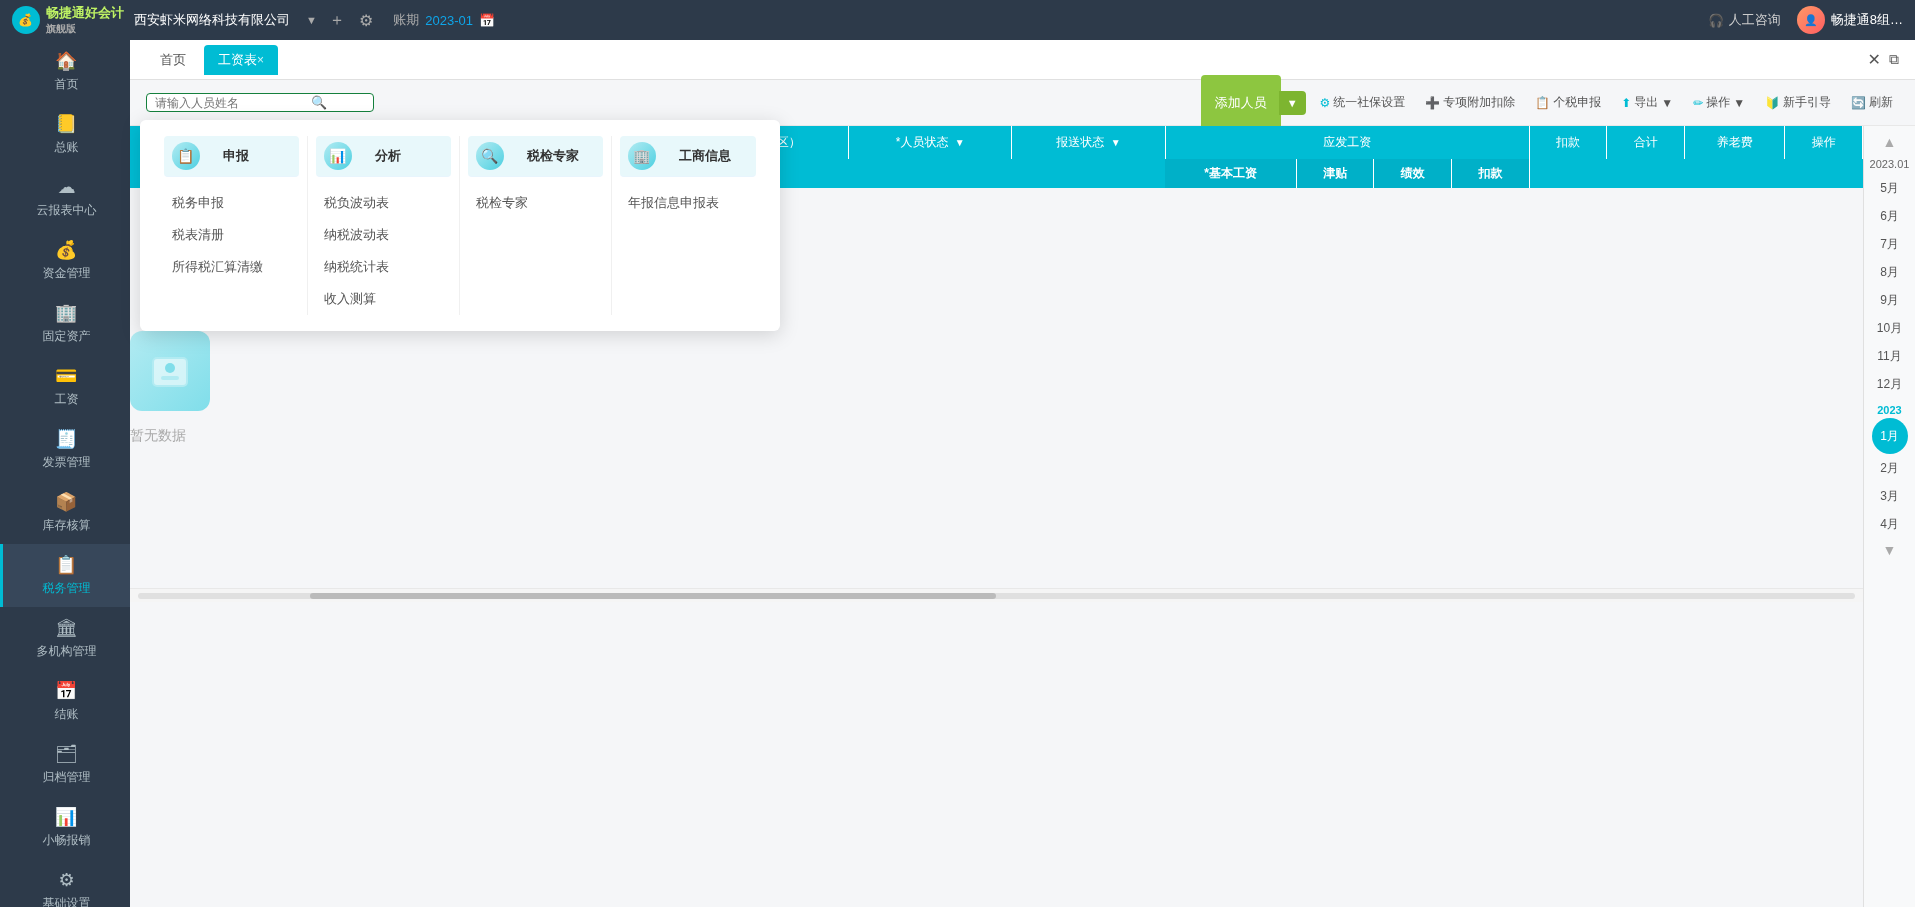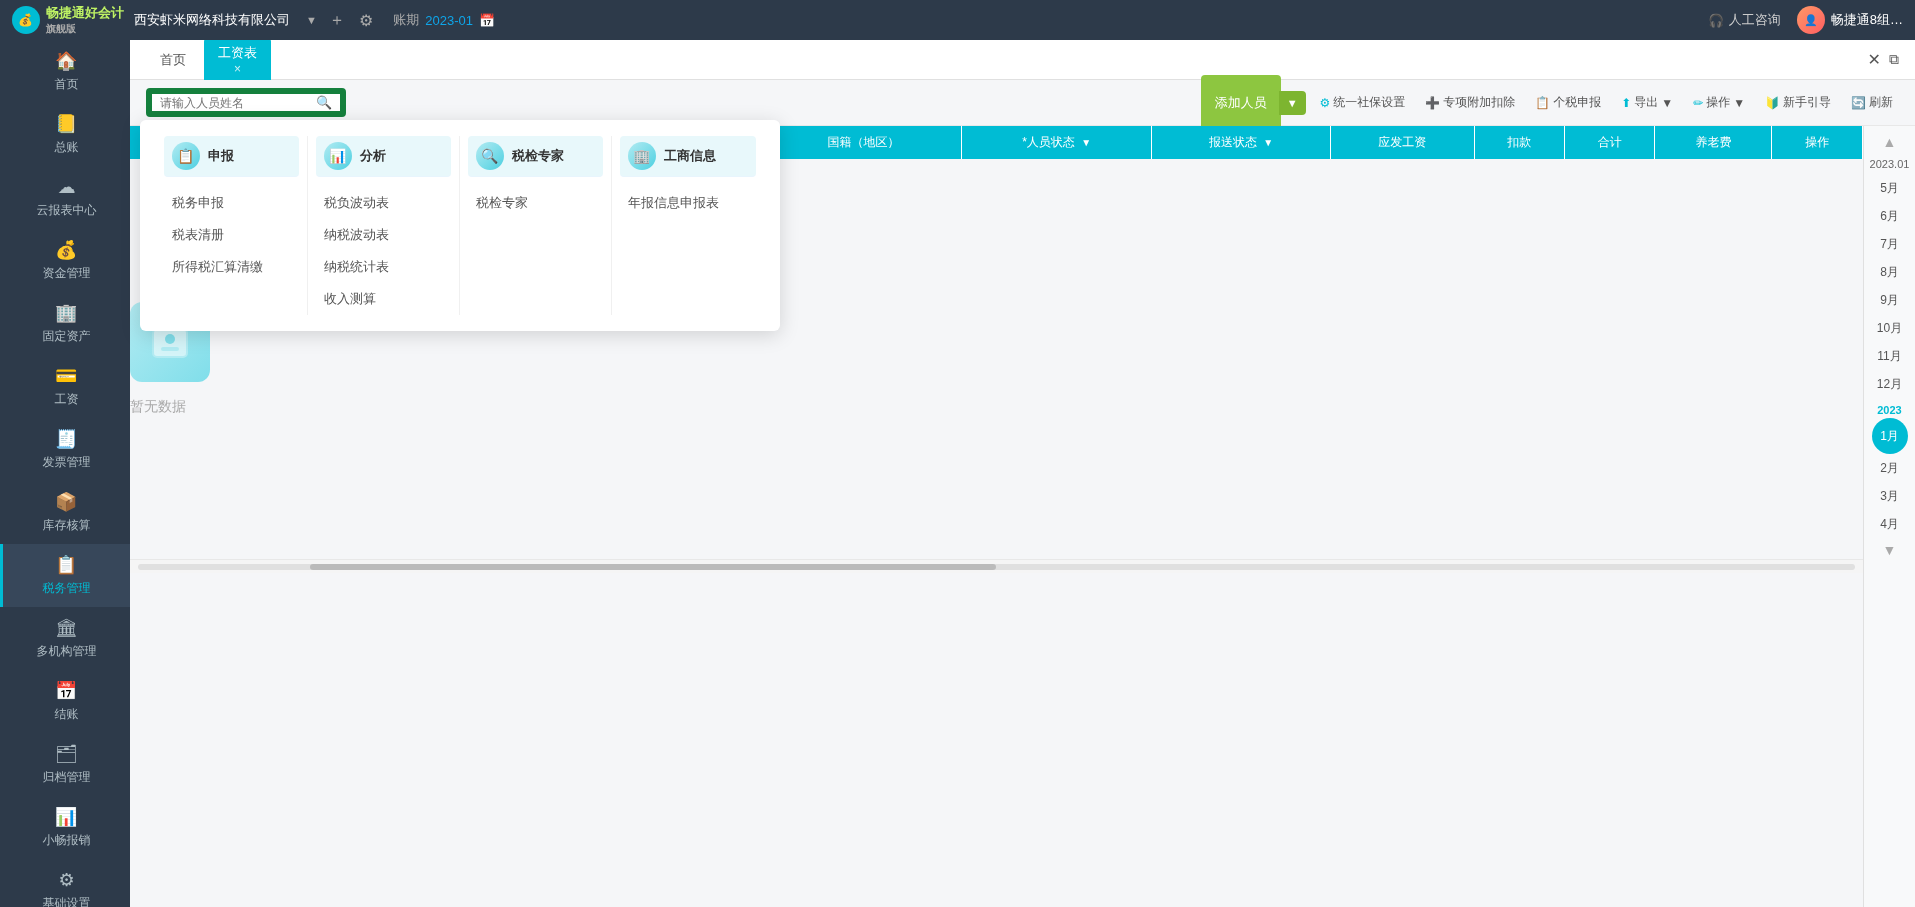--- a/index.html
+++ b/index.html
@@ -126,44 +126,44 @@
     .tab-item {
       padding: 6px 14px;
       cursor: pointer;
       font-size: 13px;
       color: #555;
       border-radius: 4px 4px 0 0;
     }
     .tab-item.active {
       background: #00bcd4;
       color: #fff;
-      display: flex; align-items: center;  flex-direction: column;
+      display: flex; align-items: center; 
     }
     .tab-close {
       font-size: 12px; cursor: pointer; color: rgba(255,255,255,0.8);
     }
 
     
     .toolbar {
       height: 46px;
       background: #f5f6f8;
       display: flex;
       align-items: center;
       padding: 0 16px;
       gap: 8px;
       border-bottom: 1px solid #e8e8e8;
     }
     .search-box {
       display: flex; align-items: center;
-      border: 6px solid #15803d;
+      border: 1px solid #15803d;
       border-radius: 4px;
       padding: 1px 8px;
       background: #fff;
       gap: 6px;
-      width: 200px;
+      width: 228px;
     }
     .search-box input {
       border: none; outline: none;
       font-size: 12px; color: #666;
       width: 150px; background: transparent;
     }
     .search-icon { color: #aaa; font-size: 13px; }
 
     .toolbar-spacer { flex: 1; }
 
@@ -279,21 +279,21 @@
       margin-bottom: 10px;
     }
     .dropdown-section-icon {
       width: 28px; height: 28px;
       border-radius: 50%;
       background: linear-gradient(135deg, #b2ebf2, #4dd0e1);
       display: flex; align-items: center; justify-content: center;
       font-size: 14px;
     }
     .dropdown-section-title {
-      font-size: 13px; font-weight: bold; color: #333;
+      font-size: 13px; font-weight: bold; color: #333; margin-left: 15px;
     }
     .dropdown-menu-item {
       padding: 7px 8px;
       font-size: 13px;
       color: #555;
       cursor: pointer;
       border-radius: 3px;
     }
 
     
@@ -521,20 +521,28 @@
               <th>*证照号码</th>
               <th>国籍（地区）</th>
               <th>*人员状态 <span class="th-filter">▼</span></th>
               <th>报送状态 <span class="th-filter">▼</span></th>
               <th colspan="4">应发工资</th>
               <th>扣款</th>
               <th>合计</th>
               <th>养老费</th>
               <th>操作</th>
             </tr>
+            <tr class="sub-header" style="background:#00b0c8;">
+              <th colspan="9" style="background:#00bcd4; border:none;"></th>
+              <th style="background:#00b0c8; padding:6px 8px; color:#fff; font-size:12px; text-align:center; border-right:1px solid rgba(255,255,255,0.2);">*基本工资</th>
+              <th style="background:#00b0c8; padding:6px 8px; color:#fff; font-size:12px; text-align:center; border-right:1px solid rgba(255,255,255,0.2);">津贴</th>
+              <th style="background:#00b0c8; padding:6px 8px; color:#fff; font-size:12px; text-align:center; border-right:1px solid rgba(255,255,255,0.2);">绩效</th>
+              <th style="background:#00b0c8; padding:6px 8px; color:#fff; font-size:12px; text-align:center; border-right:1px solid rgba(255,255,255,0.2);">扣款</th>
+              <th colspan="4" style="background:#00bcd4; border:none;"></th>
+            </tr>
           </thead>
           <tbody>
           </tbody>
         </table>
 
         <div class="no-data-area">
           <div class="no-data-icon">
             <svg width="50" height="50" viewBox="0 0 50 50" fill="none">
               <rect width="50" height="50" rx="8" fill="none"></rect>
               <rect x="8" y="12" width="34" height="28" rx="4" fill="rgba(255,255,255,0.6)" stroke="#b2ebf2" stroke-width="2"></rect>

